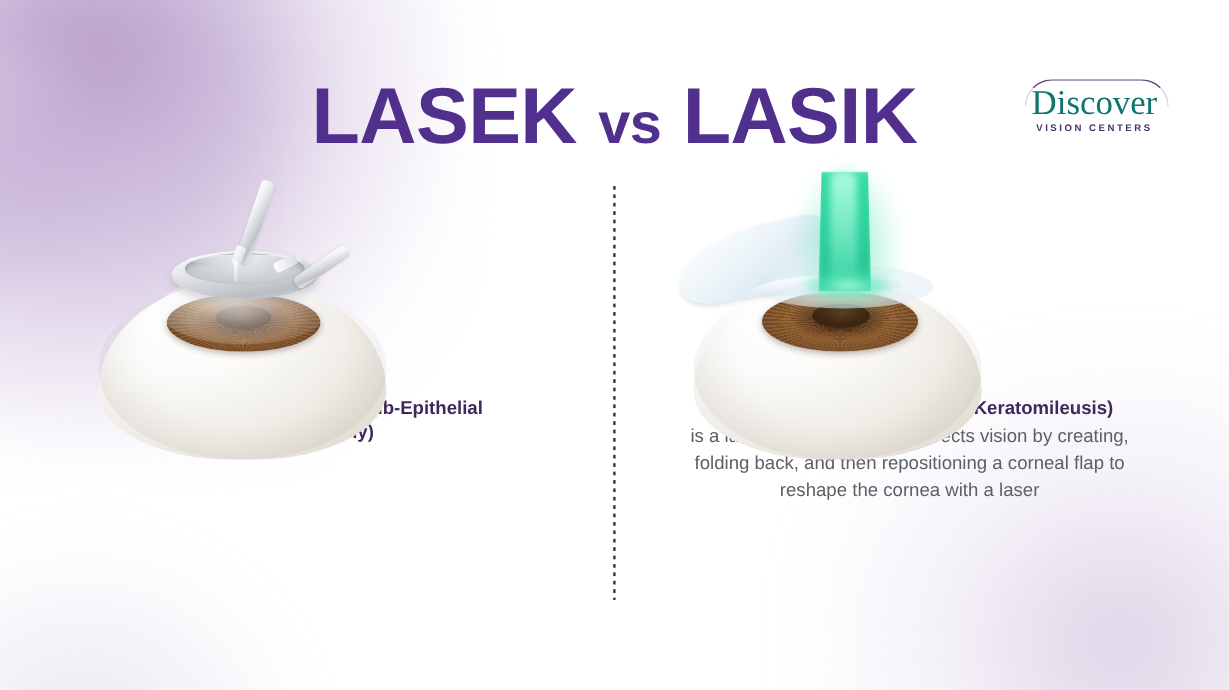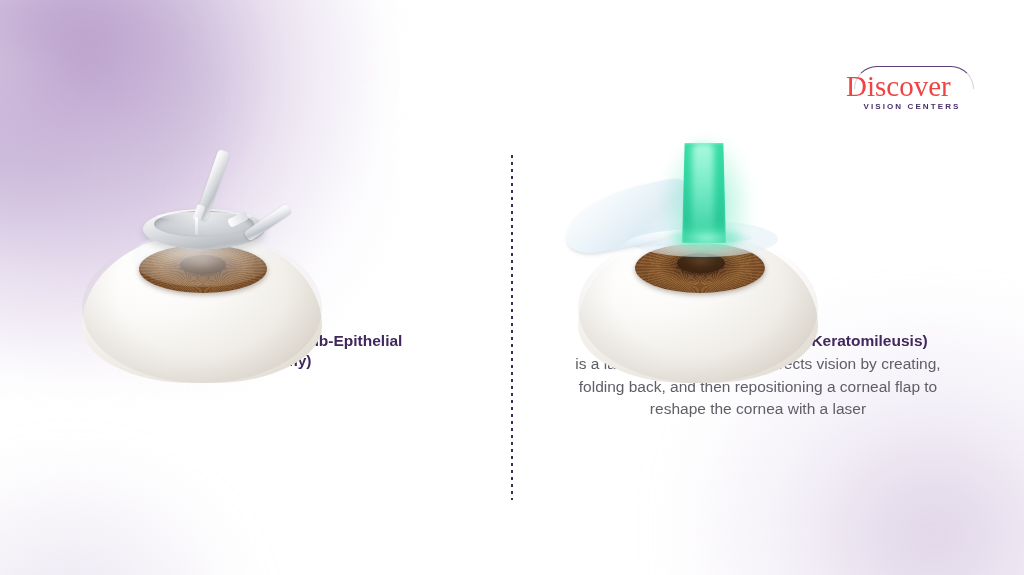--- a/index.html
+++ b/index.html
@@ -111,23 +111,24 @@
     border-bottom: none;
     border-radius: 58px 58px 0 0;
     border-left-color: rgba(90,60,120,0.25);
     border-right-color: rgba(90,60,120,0.25);
   }
   .logo-word {
     position: absolute;
     left: 0;
     top: 6px;
     width: 132px;
+    text-align: center;
     font-family: "Liberation Serif", serif;
     font-size: 29px;
-    color: #ef4444;
+    color: #0f766e;
     letter-spacing: 0px;
     line-height: 1;
   }
   .logo-sub {
     position: absolute;
     left: 0;
     top: 36px;
     width: 132px;
     text-align: center;
     font-family: "Liberation Sans", sans-serif;
@@ -339,20 +340,23 @@
 </head>
 <body>
 
 <div id="canvas">
 
   <div class="bg-wash-left"></div>
   <div class="bg-wash-left2"></div>
   <div class="bg-wash-bl"></div>
   <div class="bg-wash-br"></div>
 
+  <div class="title">
+    <span>LASEK</span><span>&nbsp;</span><span class="vs">vs</span><span>&nbsp;</span><span>LASIK</span>
+  </div>
 
   <div class="logo">
     <div class="logo-arc"></div>
     <div class="logo-word">Discover</div>
     <div class="logo-sub">VISION CENTERS</div>
   </div>
 
   <div class="divider"></div>
 
   <div class="col col-left">

